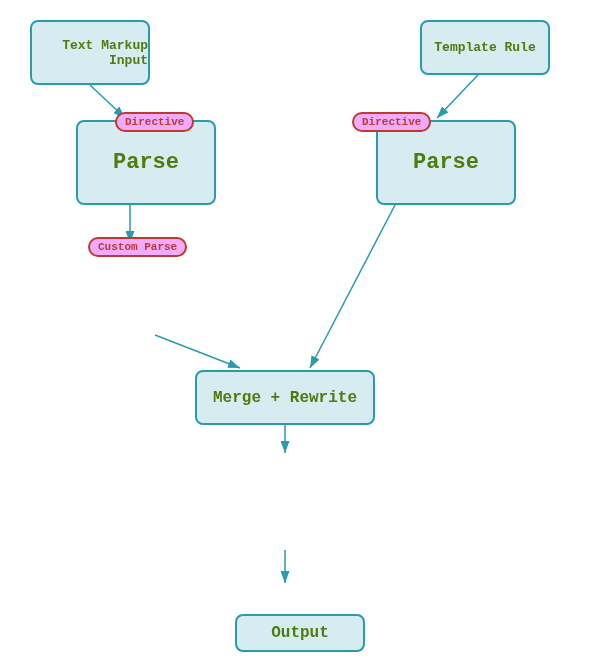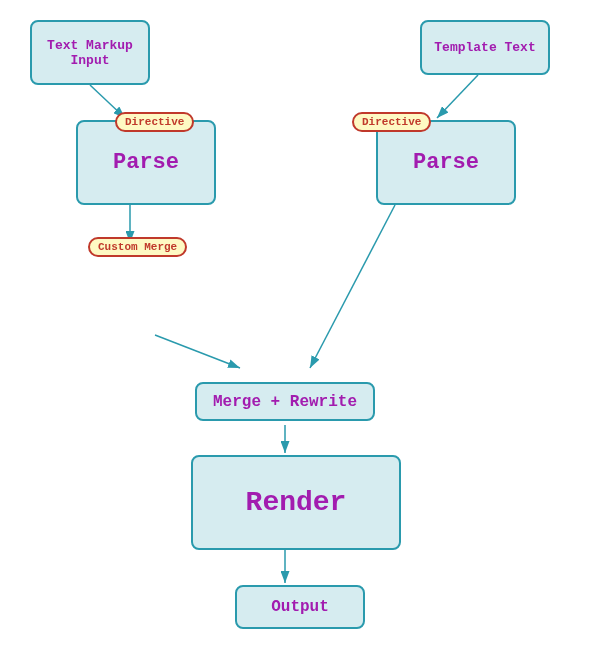--- a/index.html
+++ b/index.html
@@ -17,42 +17,42 @@
       height: 660px;
     }
     .node {
       position: absolute;
       border: 2px solid #2a9aad;
       border-radius: 8px;
       background: #d6ecf0;
       display: flex;
       align-items: center;
       justify-content: center;
-      text-align: center;
-      color: #a21caf;
+      text-align: right;
+      color: #4d7c0f;
       font-weight: bold;
     }
     .node.small {
       font-size: 13px;
       font-weight: bold;
     }
     .node.large {
       font-size: 22px;
       font-weight: bold;
       margin-left: 16px;
     }
     .node.medium {
       font-size: 16px;
       font-weight: bold;
     }
     .badge {
       position: absolute;
       border: 2px solid #c0392b;
       border-radius: 12px;
-      background: #fef9c3;
+      background: #f0abfc;
       color: #c0392b;
       font-size: 11px;
       font-weight: bold;
       padding: 2px 8px;
       white-space: nowrap;
     }
     svg.arrows {
       position: absolute;
       top: 0; left: 0;
       width: 600px;
@@ -95,50 +95,47 @@
 
     <line x1="285" y1="550" x2="285" y2="583" marker-end="url(#arrowhead)"></line>
   </svg>
 
   <div class="node small" style="left:30px; top:20px; width:120px; height:65px; font-size:13px;">
     <span>Text Markup
 Input</span>
   </div>
 
   <div class="node small" style="left:420px; top:20px; width:130px; height:55px; font-size:13px;">
-    <span>Template Text</span>
+    <span>Template Rule</span>
   </div>
 
   <div class="node large" style="left:60px; top:120px; width:140px; height:85px;">
     <span>Parse</span>
   </div>
 
   <div class="badge" style="left:115px; top:112px;">
     <span>Directive</span>
   </div>
 
   <div class="node large" style="left:360px; top:120px; width:140px; height:85px;">
     <span>Parse</span>
   </div>
 
   <div class="badge" style="left:352px; top:112px;">
     <span>Directive</span>
   </div>
 
 
   <div class="badge" style="left:88px; top:237px;">
-    <span>Custom Merge</span>
+    <span>Custom Parse</span>
   </div>
 
-  <div class="node medium" style="left:195px; top:382px; width:180px; height:39px;">
+  <div class="node medium" style="left:195px; top:370px; width:180px; height:55px;">
     <span>Merge + Rewrite</span>
   </div>
 
-  <div class="node large" style="left:175px; top:455px; width:210px; height:95px; font-size:28px;">
-    <span>Render</span>
-  </div>
 
 
-  <div class="node medium" style="left:235px; top:585px; width:130px; height:44px;">
+  <div class="node medium" style="left:235px; top:614px; width:130px; height:38px;">
     <span>Output</span>
   </div>
 
 </div>
 
 </body></html>

